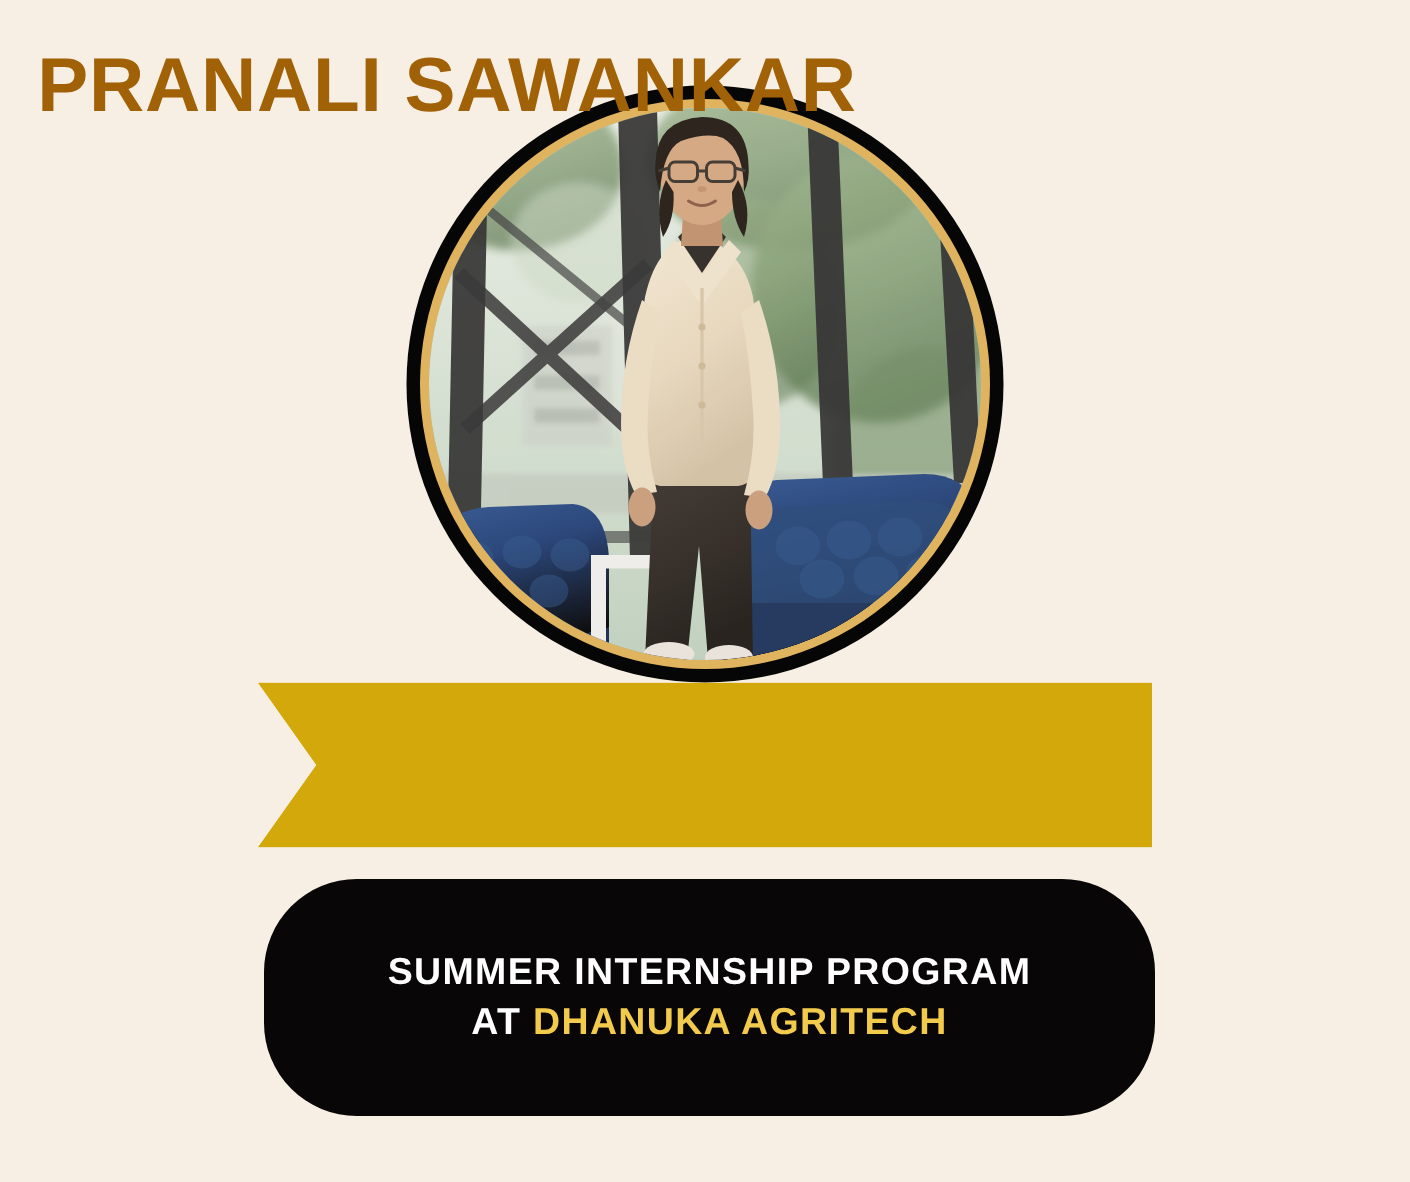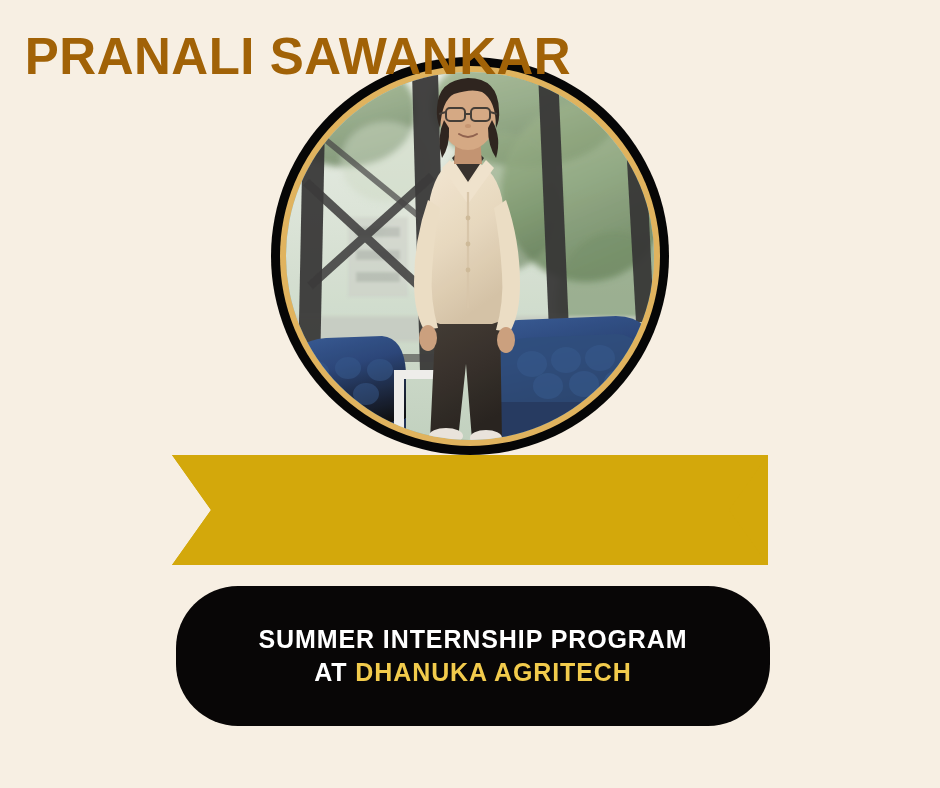--- a/index.html
+++ b/index.html
@@ -107,21 +107,21 @@
     padding-top: 2px;
     box-sizing: border-box;
   }
 
   
   #subtitle-pill {
     position: absolute;
     left: 176px;
     top: 586px;
     width: 594px;
-    height: 140px;
+    height: 158px;
     border-radius: 62px;
     background: #080606;
     z-index: 4;
     display: flex;
     flex-direction: column;
     align-items: center;
     justify-content: center;
   }
   .pill-line {
     font-size: 25px;

